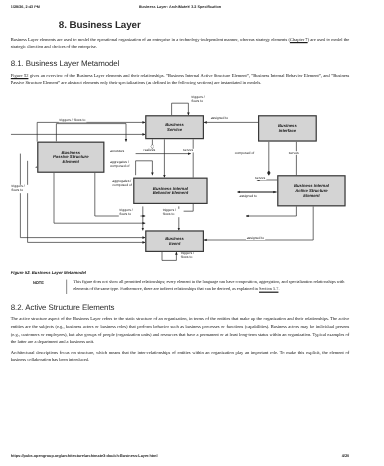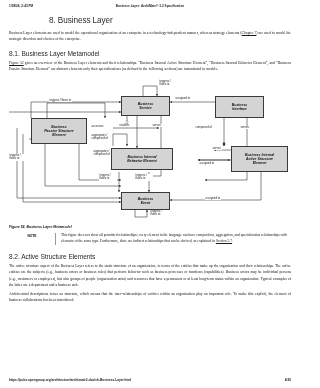--- a/index.html
+++ b/index.html
@@ -20,21 +20,21 @@
     font-family:"Liberation Sans", sans-serif;
     font-size:3.1px; color:#222; letter-spacing:.01em;
     padding-top:4px;
   }
   .print-header .ph-center { position:absolute; left:0; right:0; text-align:center; font-weight:700; }
   .ph-left { font-weight:700; }
 
   
   h1.sec {
     font-family:"Liberation Sans", sans-serif;
-    font-size:8.2px; font-weight:400; color:#2b2b2b;
+    font-size:8.2px; font-weight:700; color:#2b2b2b;
     margin:8px 0 4.5px 0; letter-spacing:-0.01em;padding-left:40px;
   }
   h2.sec {
     font-family:"Liberation Sans", sans-serif;
     font-size:6.6px; font-weight:400; color:#2b2b2b;
     margin:8px 0 3.5px 0; letter-spacing:-0.01em;
   }
   p.body {
     font-size:3.75px; line-height:1.62; margin:0 0 3.5px 0;
     text-align:justify; color:#111;

